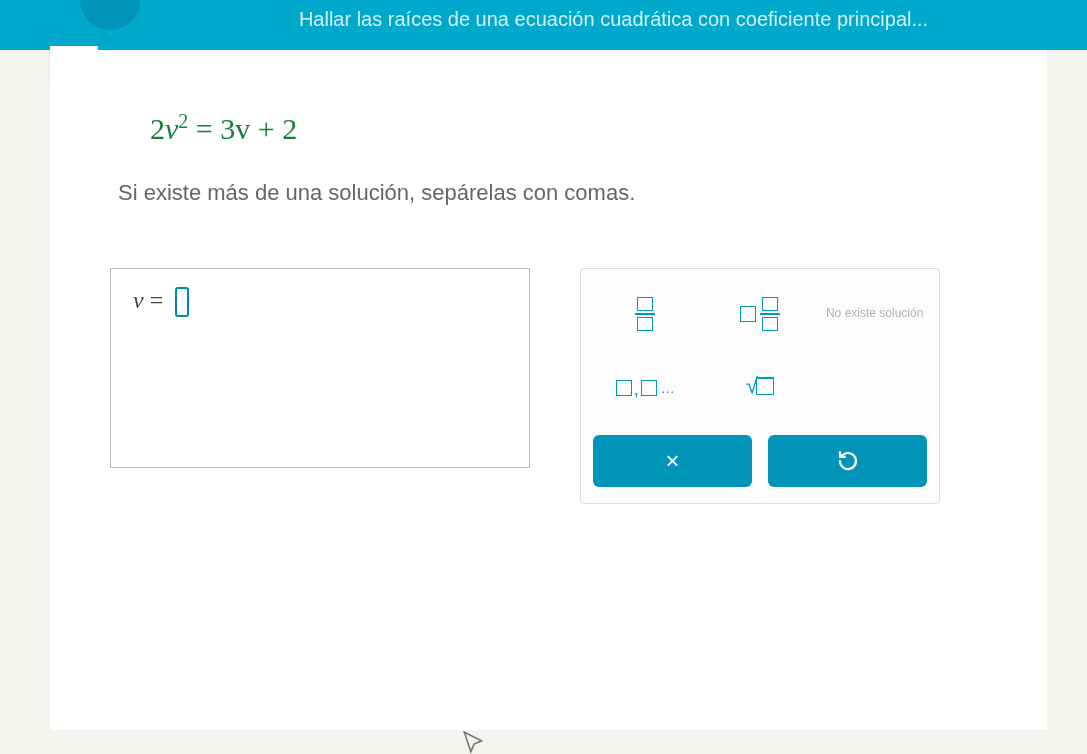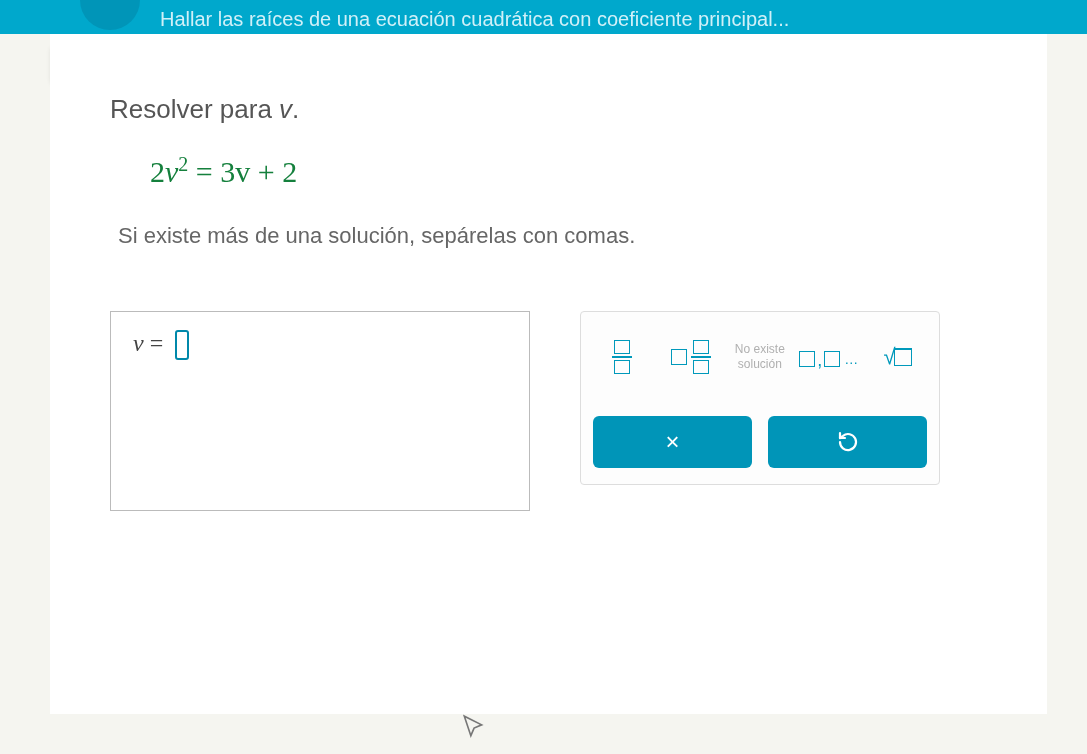--- a/index.html
+++ b/index.html
@@ -8,22 +8,23 @@
       background: #f5f5f0;
       width: 1087px;
       height: 754px;
       overflow: hidden;
     }
     .header-bar {
       background: #00a8cc;
       color: #d0f0f8;
       padding: 8px 20px 12px 160px;
       font-size: 20px;
-      height: 34px;
+      height: 50px;
       position: relative;
+      text-align: center;
     }
     .header-bar .circle {
       position: absolute;
       left: 80px;
       top: -30px;
       width: 60px;
       height: 60px;
       background: #0095b8;
       border-radius: 50%;
     }
@@ -94,21 +95,21 @@
     }
     .tool-panel {
       border: 1px solid #ddd;
       border-radius: 4px;
       width: 360px;
       padding: 14px 12px 16px 12px;
       background: #fdfdfd;
     }
     .tool-grid {
       display: grid;
-      grid-template-columns: 1fr 1fr 1fr 1fr 1fr;
+      grid-template-columns: 1fr 1fr 1fr;
       gap: 10px 10px;
       margin-bottom: 18px;
     }
     .tool-btn {
       height: 62px;
       display: flex;
       align-items: center;
       justify-content: center;
       color: #0099bb;
       font-size: 16px;
@@ -198,23 +199,20 @@
 </div>
 
 <div class="dropdown-chevron">
   <svg width="22" height="22" viewBox="0 0 24 24">
     <path d="M6 9l6 6 6-6" stroke="#0099cc" stroke-width="3" fill="none" stroke-linecap="round" stroke-linejoin="round"></path>
   </svg>
 </div>
 
 <div class="content-area">
 
-  <p class="prompt">
-    <span>Resolver para </span><span class="var-italic">v</span><span>.</span>
-  </p>
 
   <p class="equation">
     <span>2</span><span style="font-style:italic">v</span><sup>2</sup><span> = 3v + 2</span>
   </p>
 
   <p class="instructions">
     <span>Si existe más de una solución, sepárelas con comas.</span><br>
   </p>
 
   <div class="answer-row">

